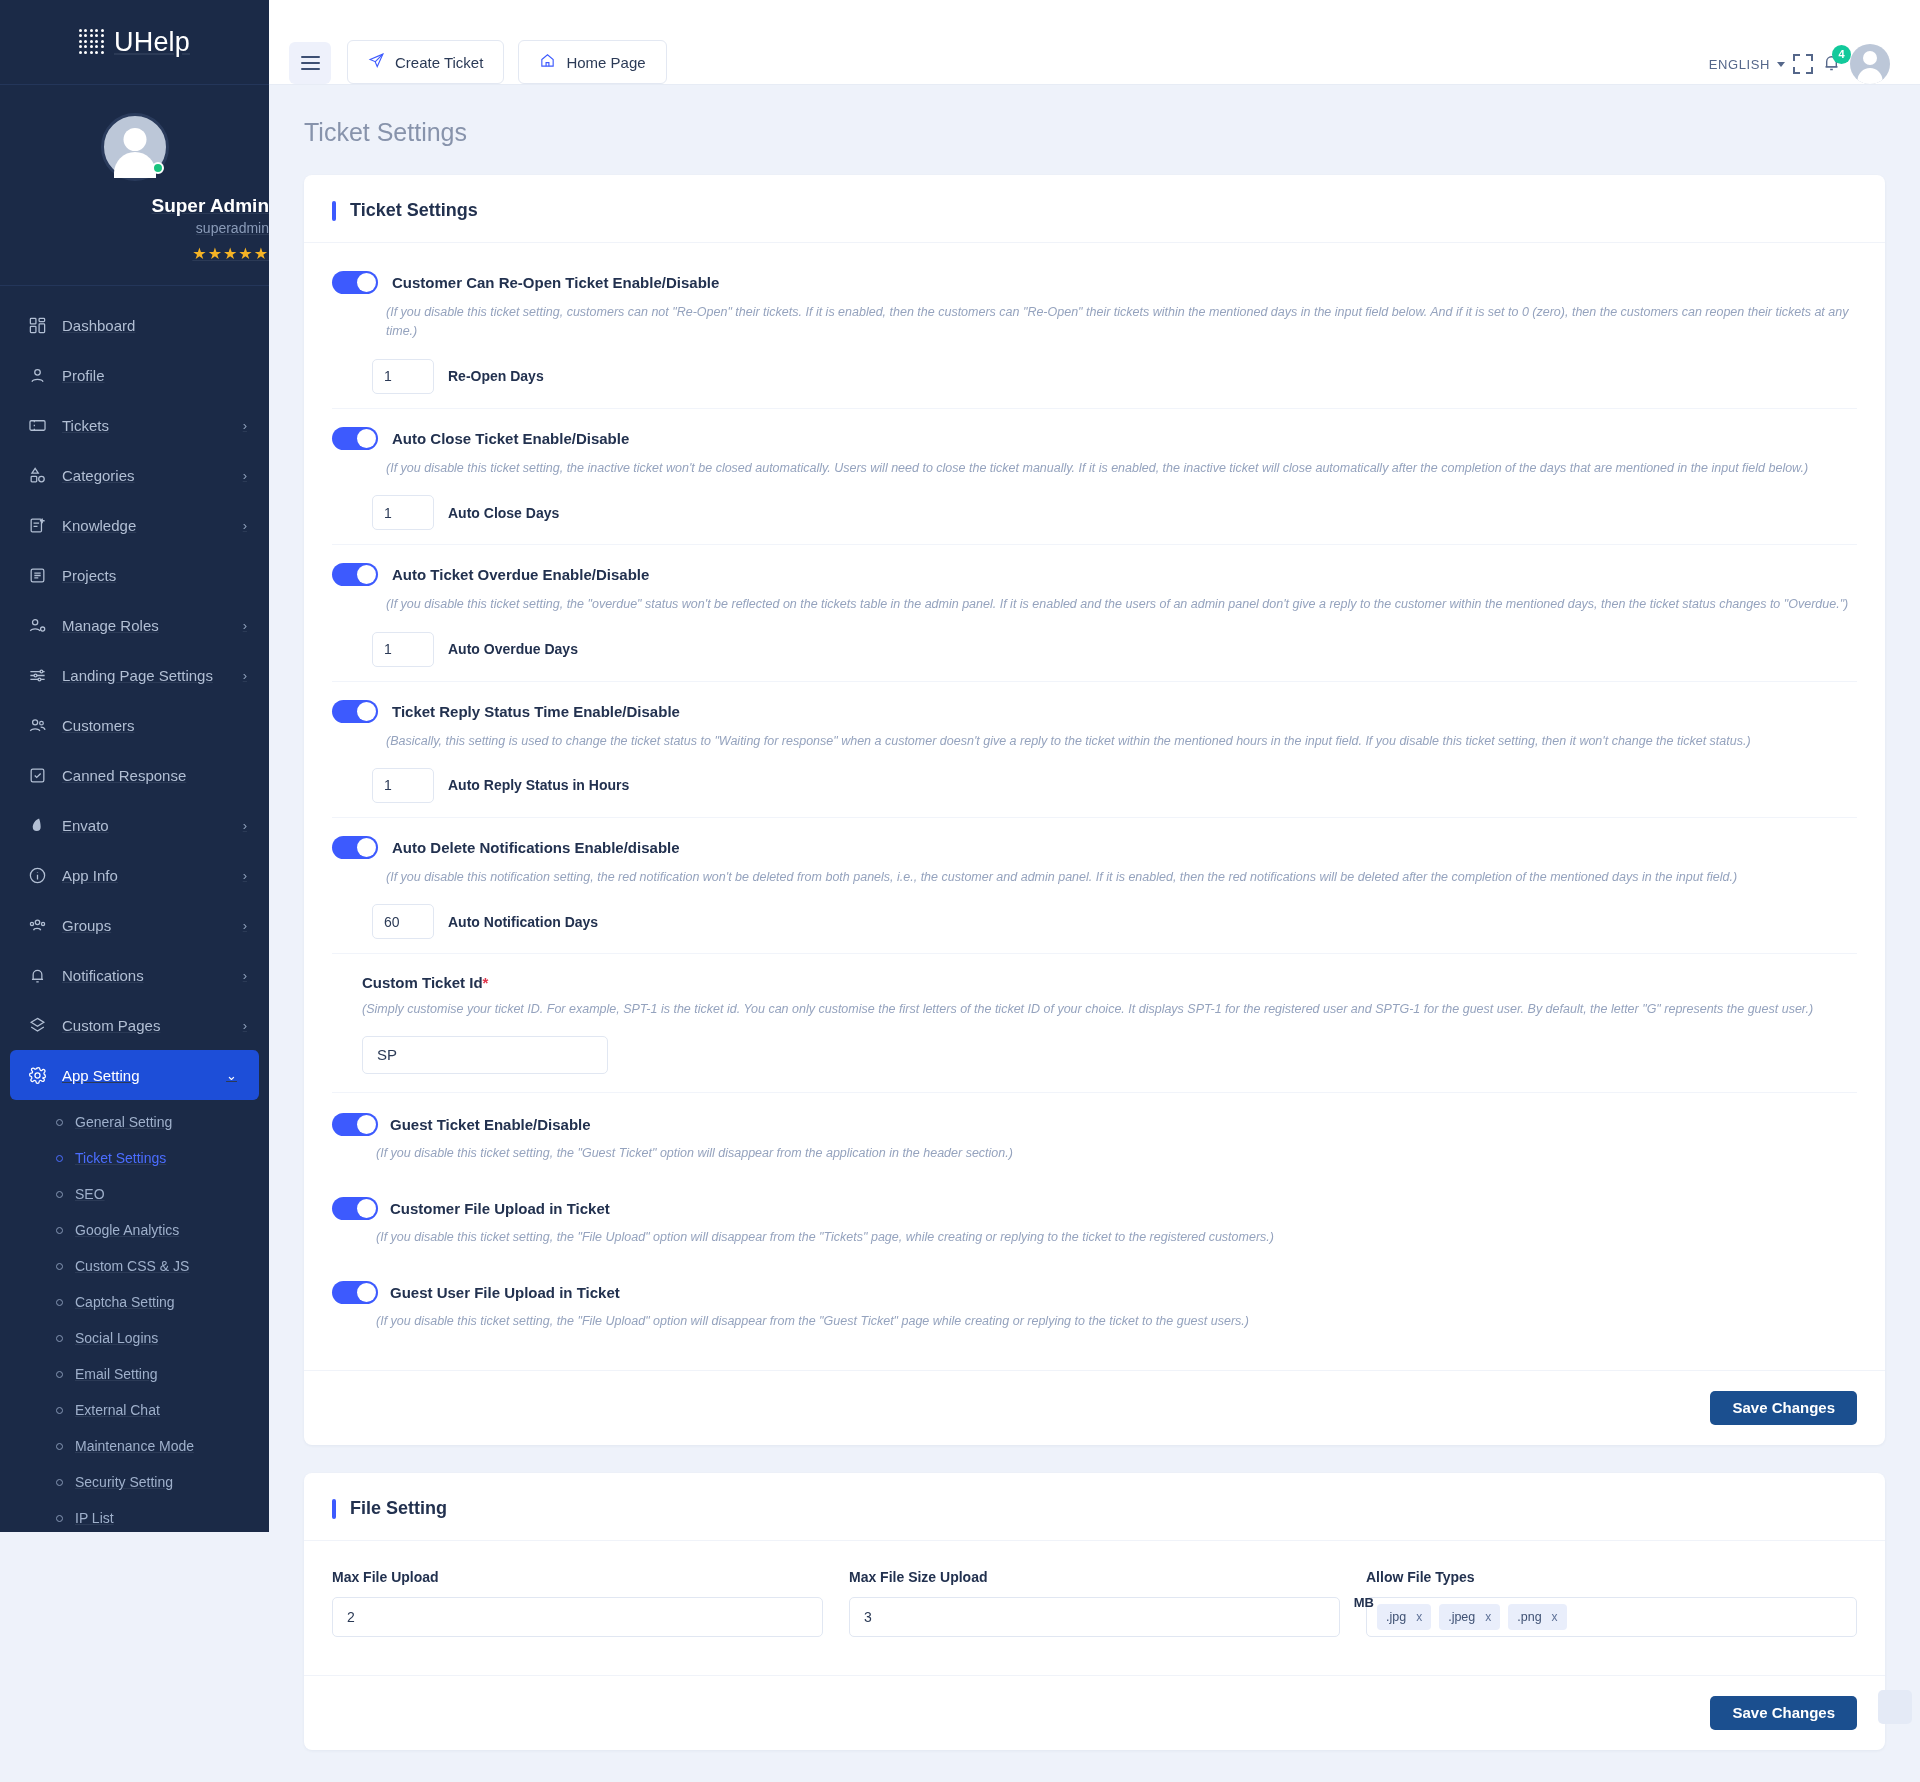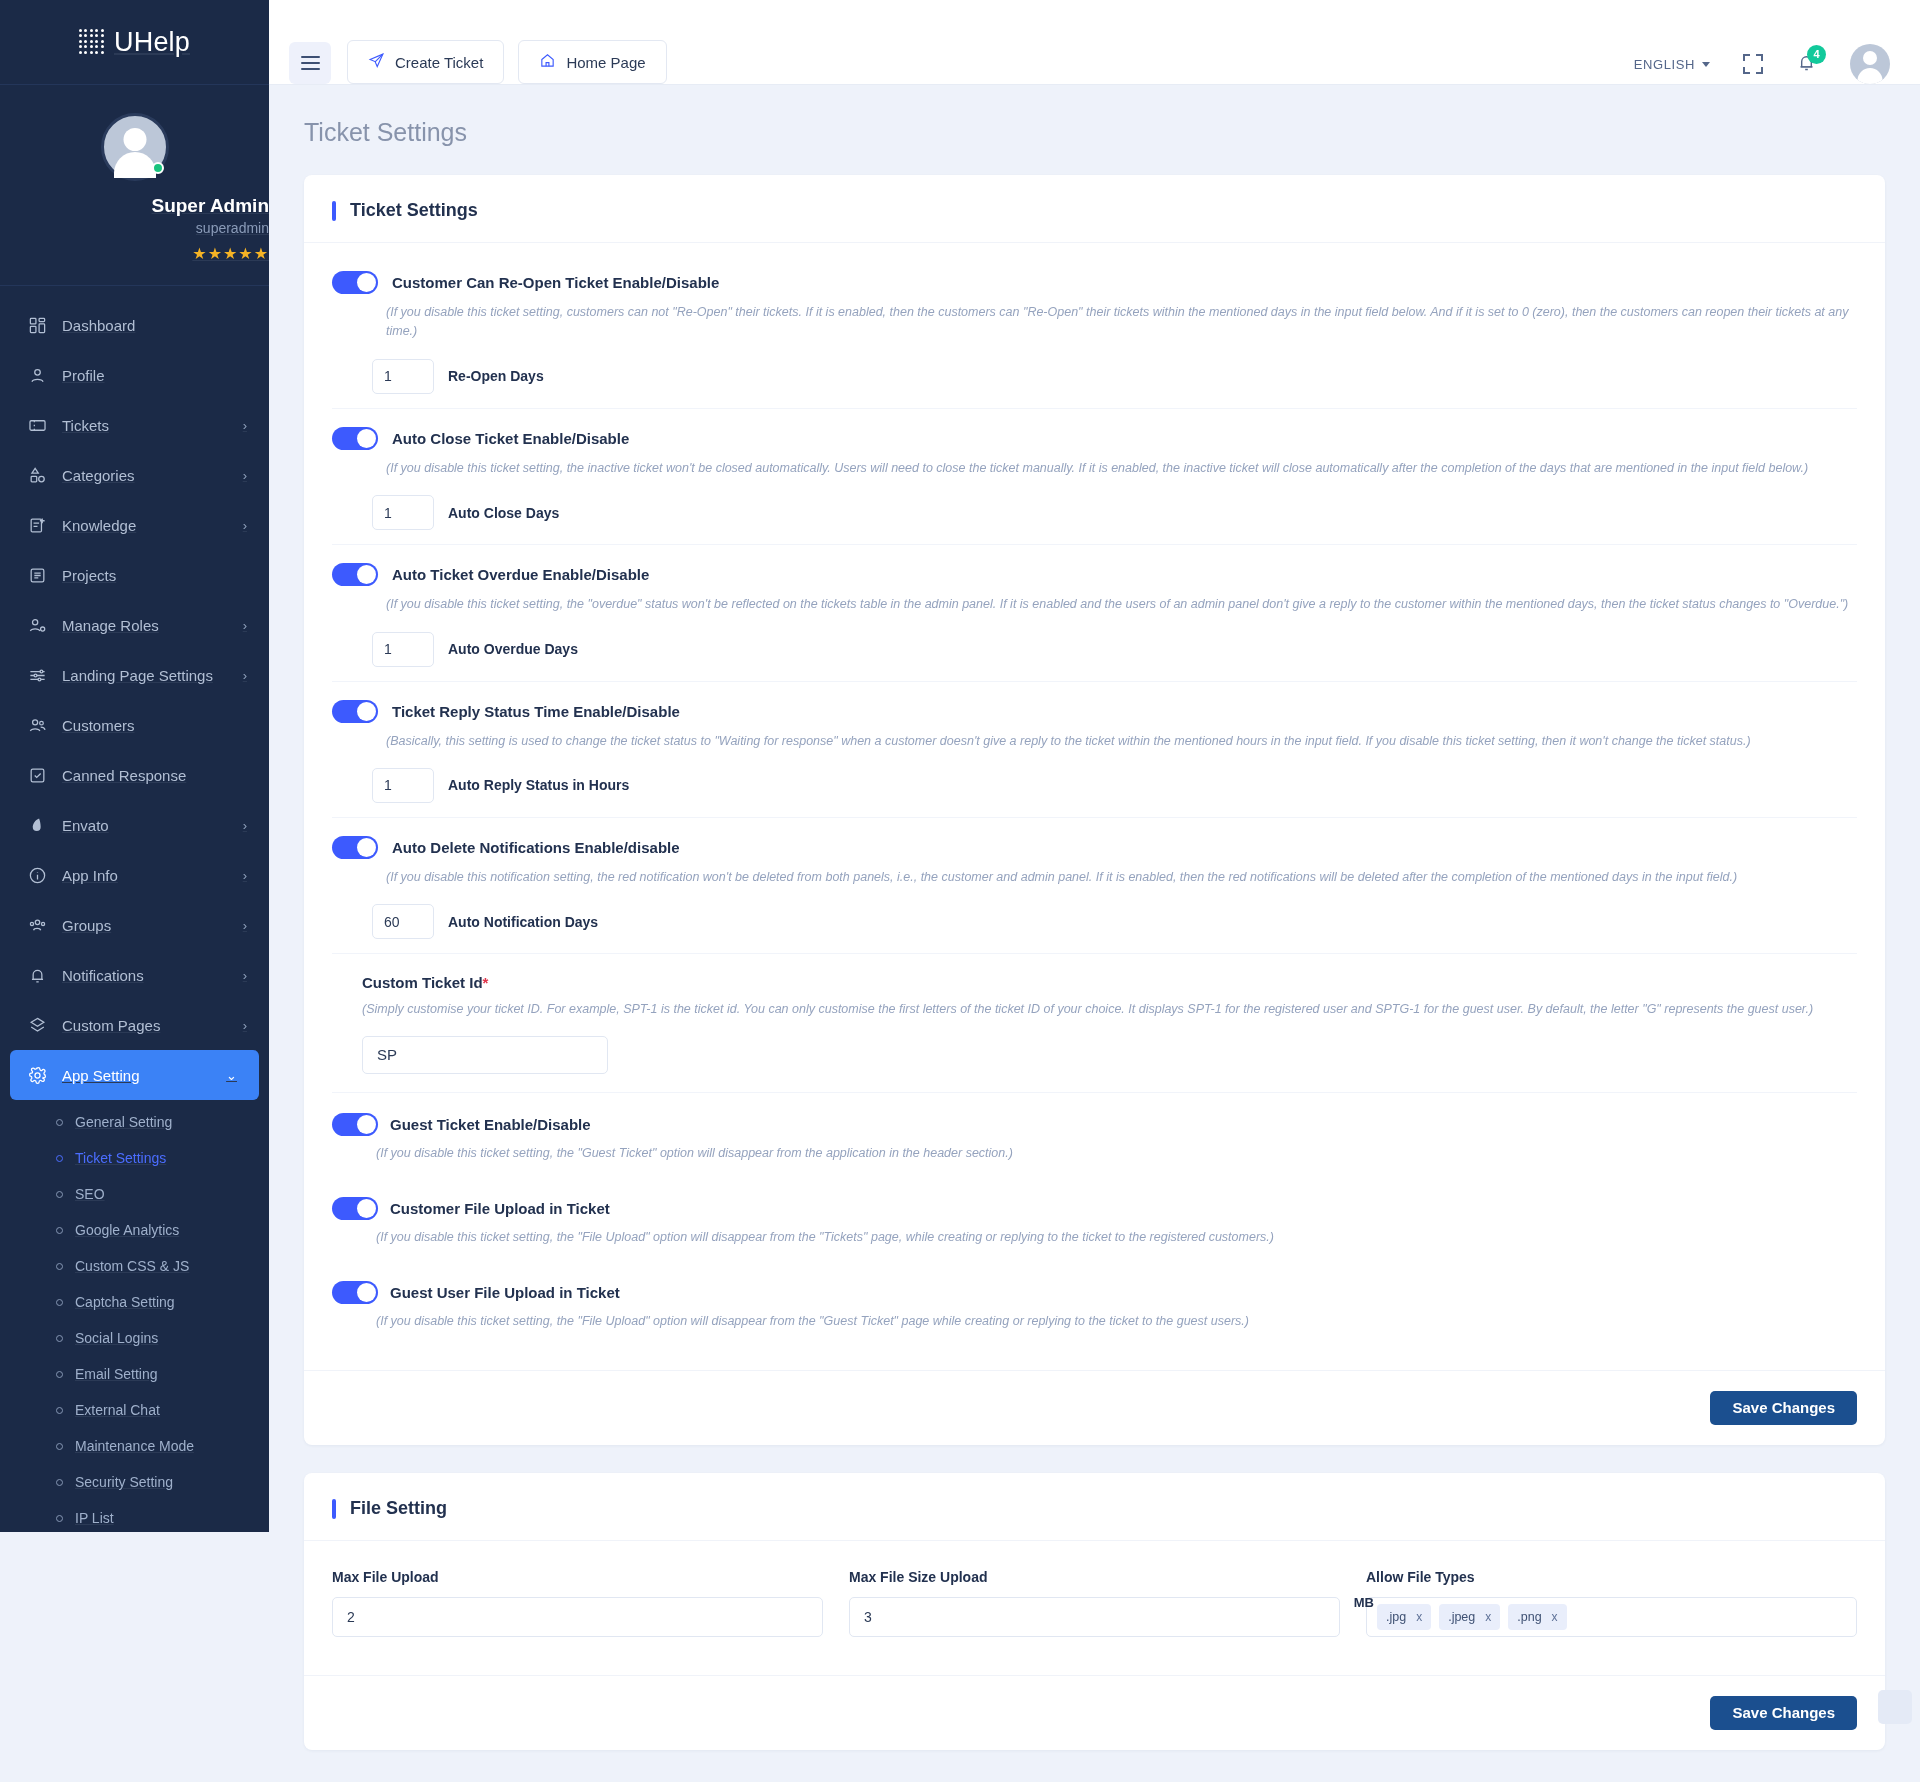--- a/index.html
+++ b/index.html
@@ -85,21 +85,21 @@
     width: 22px; height: 22px; margin-right: 14px;
     flex: 0 0 22px;
     display: flex; align-items: center; justify-content: center;
     color: #b2bfd4;
   }
   .nav-item .ico svg { width: 19px; height: 19px; stroke: currentColor; fill: none; stroke-width: 1.6; }
   .nav-item .caret {
     margin-left: auto; font-size: 13px; color: #8fa0bb;
   }
   .nav-item.active {
-    background: #3b82f6;
+    background: #1d4ed8;
     color: #fff;
     margin: 0 10px 0 10px;
     border-radius: 6px;
     padding-left: 16px;
   }
   .nav-item.active .ico, .nav-item.active .caret { color: #fff; }
 
   .sub-nav { padding: 4px 0 4px 0; }
   .sub-item {
     display: flex; align-items: center;
@@ -134,21 +134,21 @@
   .hamburger span { display: block; width: 19px; height: 2px; background: #3d4f73; border-radius: 1px; }
   .hdr-btn {
     height: 44px; padding: 0 20px;
     border: 1px solid #e3e8f2; border-radius: 6px;
     background: #fff;
     display: flex; align-items: center; gap: 10px;
     font-size: 15px; color: #2b3a56; cursor: pointer;
     margin-right: 14px;
   }
   .hdr-btn svg { width: 17px; height: 17px; stroke: #3d5afe; fill: none; stroke-width: 1.6; }
-  .hdr-right { margin-left: auto; display: flex; align-items: center; gap: 33px; }
+  .hdr-right { margin-left: auto; display: flex; align-items: center; gap: 8px; }
   .lang { font-size: 13px; color: #55678a; letter-spacing: .6px; display:flex; align-items:center; gap:7px; cursor:pointer; }
   .lang .tri { width:0;height:0;border-left:4px solid transparent;border-right:4px solid transparent;border-top:5px solid #55678a; }
   .fs-icon { width: 20px; height: 20px; position: relative; cursor: pointer; }
   .fs-icon i {
     position: absolute; width: 7px; height: 7px; border: 2px solid #55678a;
   }
   .fs-icon i:nth-child(1){ left:0; top:0; border-right:0; border-bottom:0;}
   .fs-icon i:nth-child(2){ right:0; top:0; border-left:0; border-bottom:0;}
   .fs-icon i:nth-child(3){ left:0; bottom:0; border-right:0; border-top:0;}
   .fs-icon i:nth-child(4){ right:0; bottom:0; border-left:0; border-top:0;}

